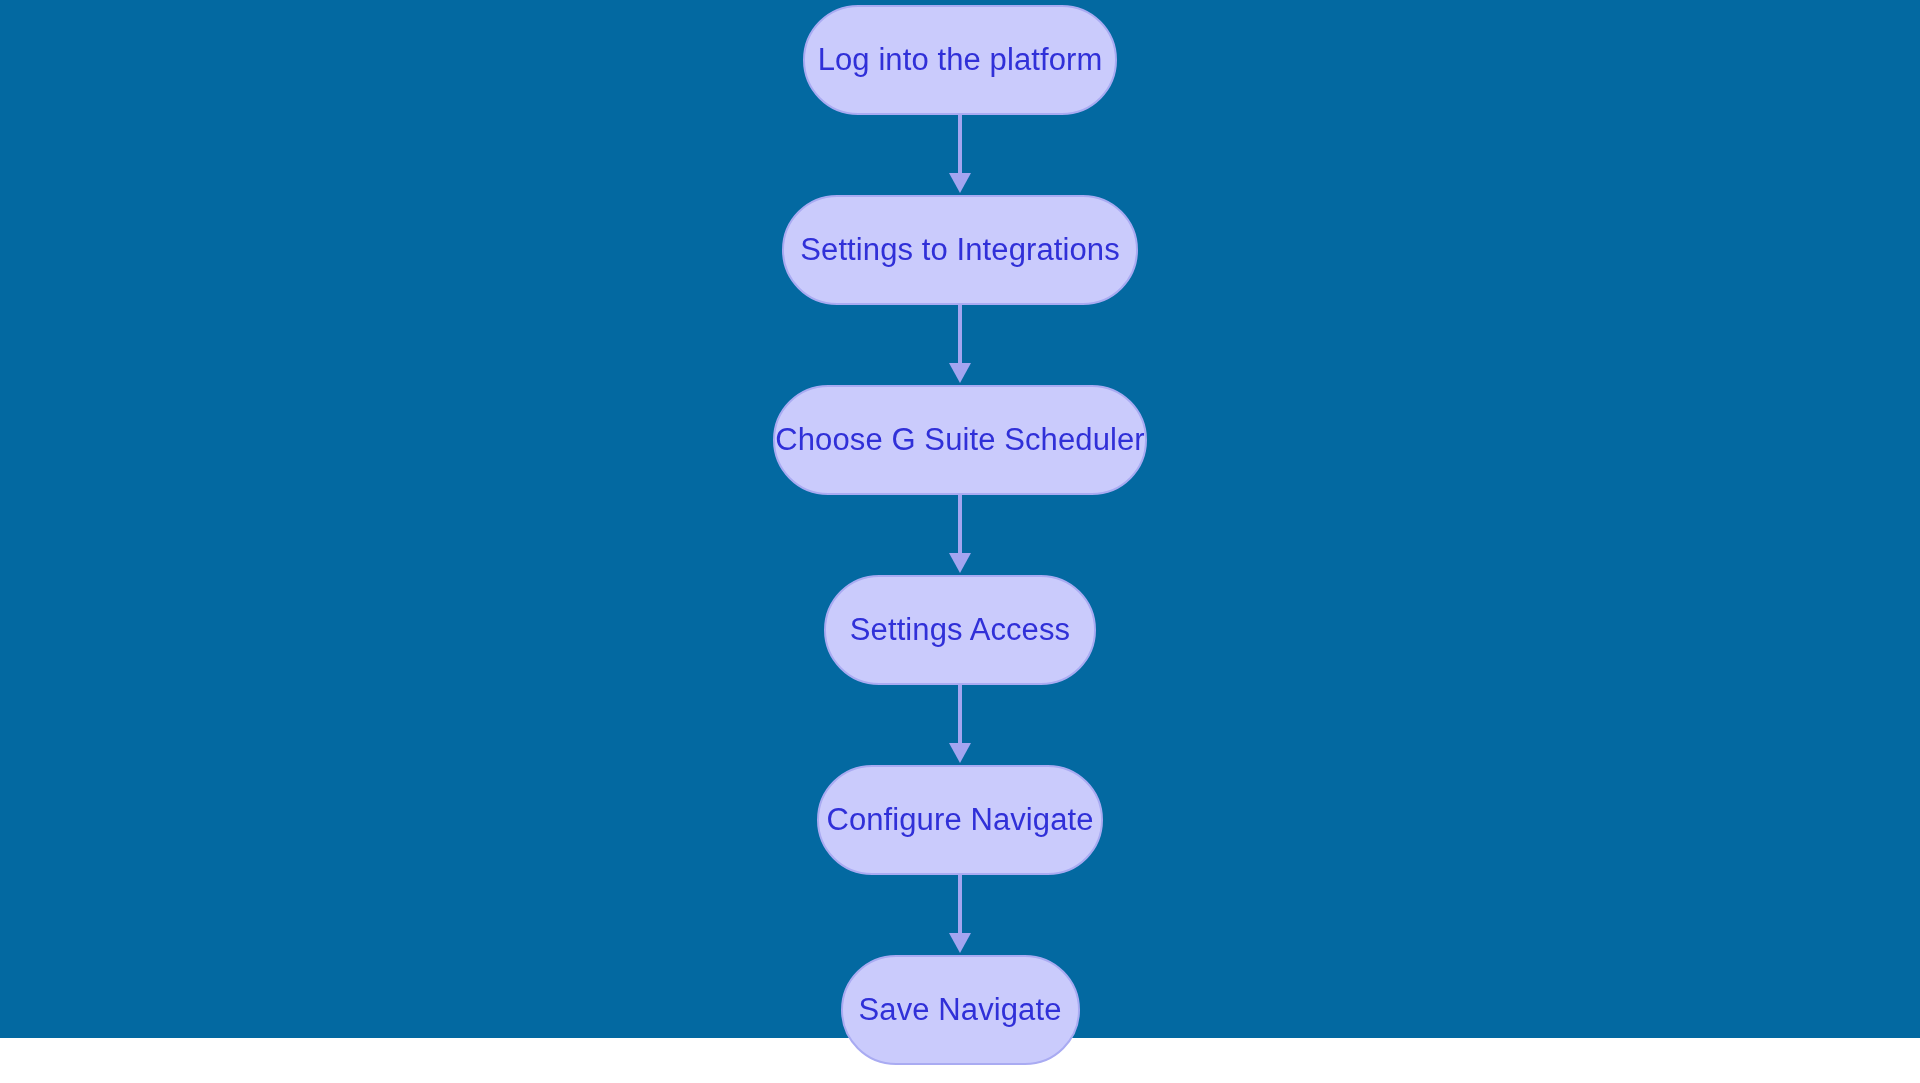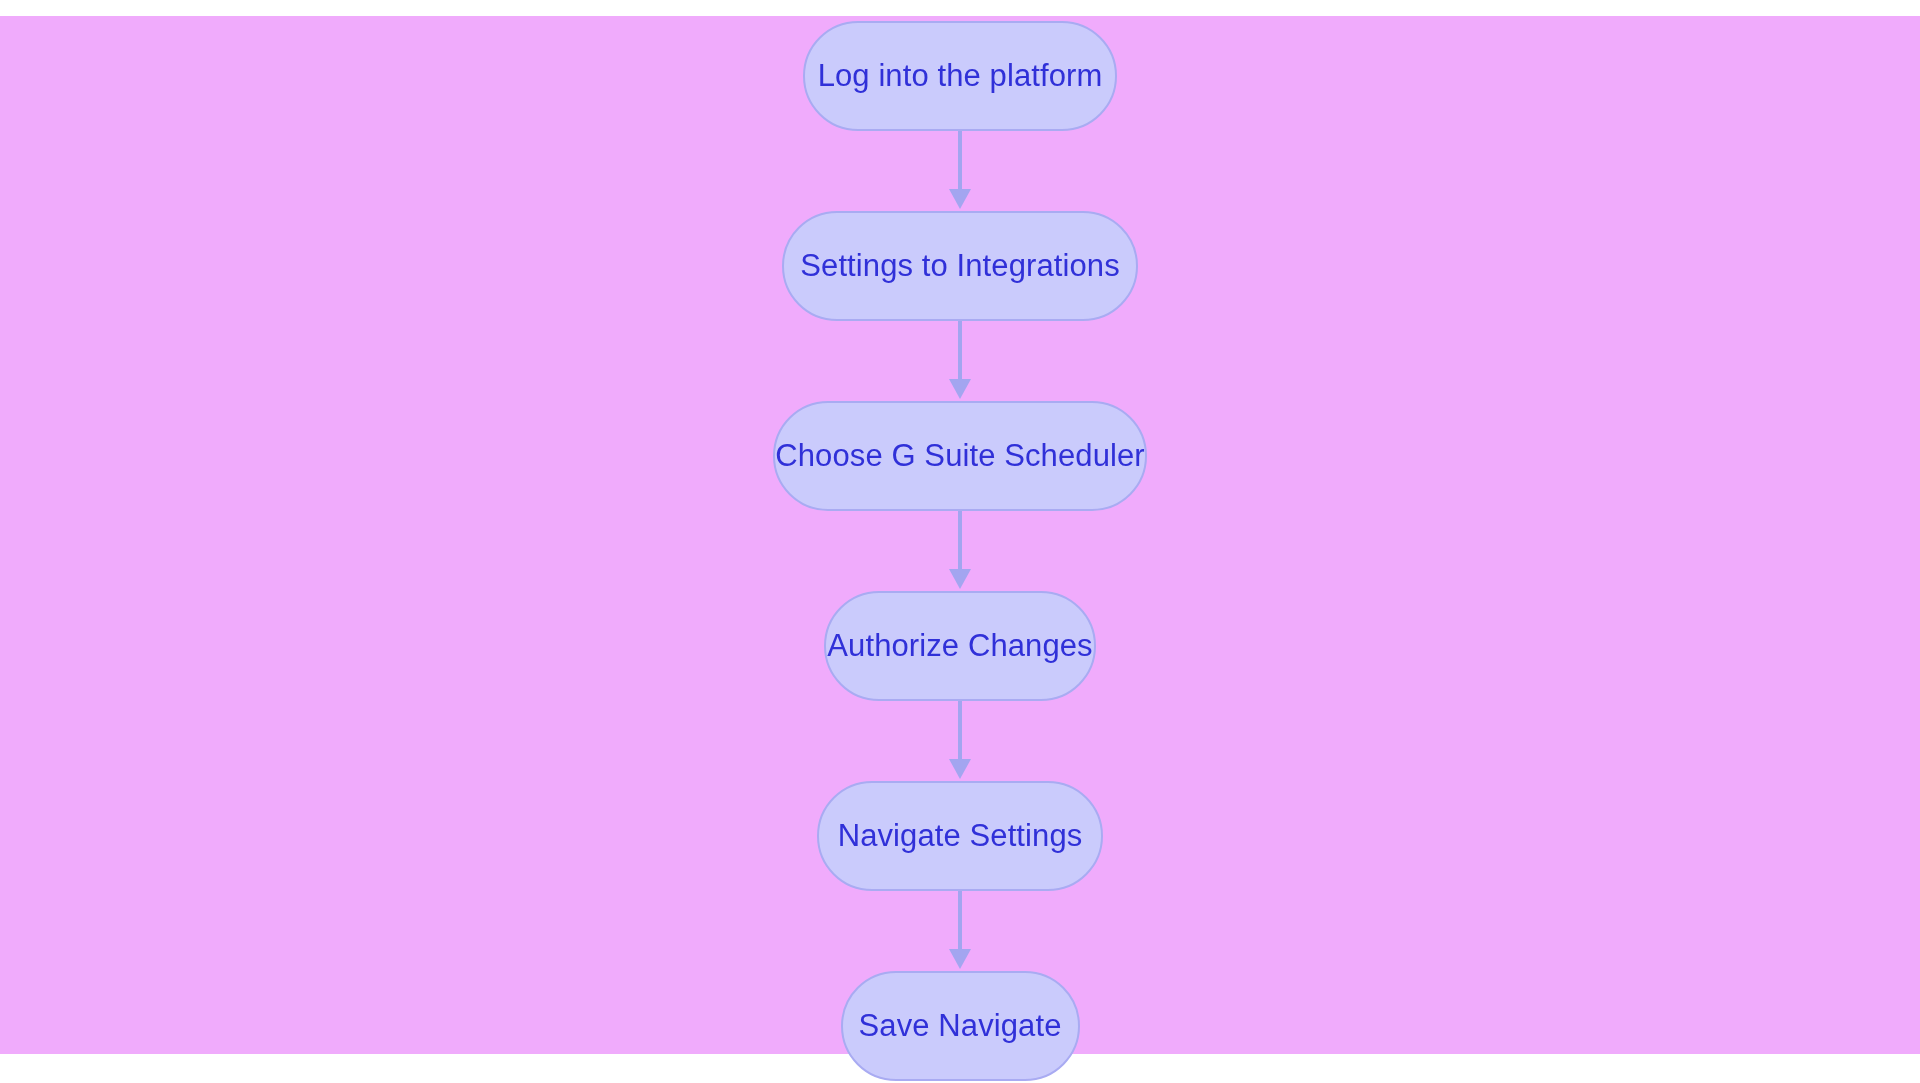--- a/index.html
+++ b/index.html
@@ -11,22 +11,21 @@
   body {
     width: 1920px;
     height: 1083px;
     font-family: "Liberation Sans", "DejaVu Sans", sans-serif;
     overflow: hidden;
   }
   #flow-canvas {
     position: relative;
     width: 1920px;
     height: 1038px;
-    background: #f0abfc;
-    margin-top: 16px;
+    background: #0369a1;
   }
   .flow-column {
     position: absolute;
     left: 0;
     top: 0;
     width: 1920px;
     height: 1083px;
     display: flex;
     flex-direction: column;
     align-items: center;
@@ -86,30 +85,30 @@
     <div class="node node-3" style="width:374px">
       <span class="node-label">Choose G Suite Scheduler</span>
     </div>
 
     <svg class="connector" viewBox="0 0 40 80">
       <line x1="20" y1="0" x2="20" y2="62" stroke="#a3a5f0" stroke-width="4"></line>
       <polygon points="9,58 31,58 20,78" fill="#a3a5f0"></polygon>
     </svg>
 
     <div class="node node-4" style="width:272px">
-      <span class="node-label">Authorize Changes</span>
+      <span class="node-label">Settings Access</span>
     </div>
 
     <svg class="connector" viewBox="0 0 40 80">
       <line x1="20" y1="0" x2="20" y2="62" stroke="#a3a5f0" stroke-width="4"></line>
       <polygon points="9,58 31,58 20,78" fill="#a3a5f0"></polygon>
     </svg>
 
     <div class="node node-5" style="width:286px">
-      <span class="node-label">Navigate Settings</span>
+      <span class="node-label">Configure Navigate</span>
     </div>
 
     <svg class="connector" viewBox="0 0 40 80">
       <line x1="20" y1="0" x2="20" y2="62" stroke="#a3a5f0" stroke-width="4"></line>
       <polygon points="9,58 31,58 20,78" fill="#a3a5f0"></polygon>
     </svg>
 
     <div class="node node-6" style="width:239px">
       <span class="node-label">Save Navigate</span>
     </div>

